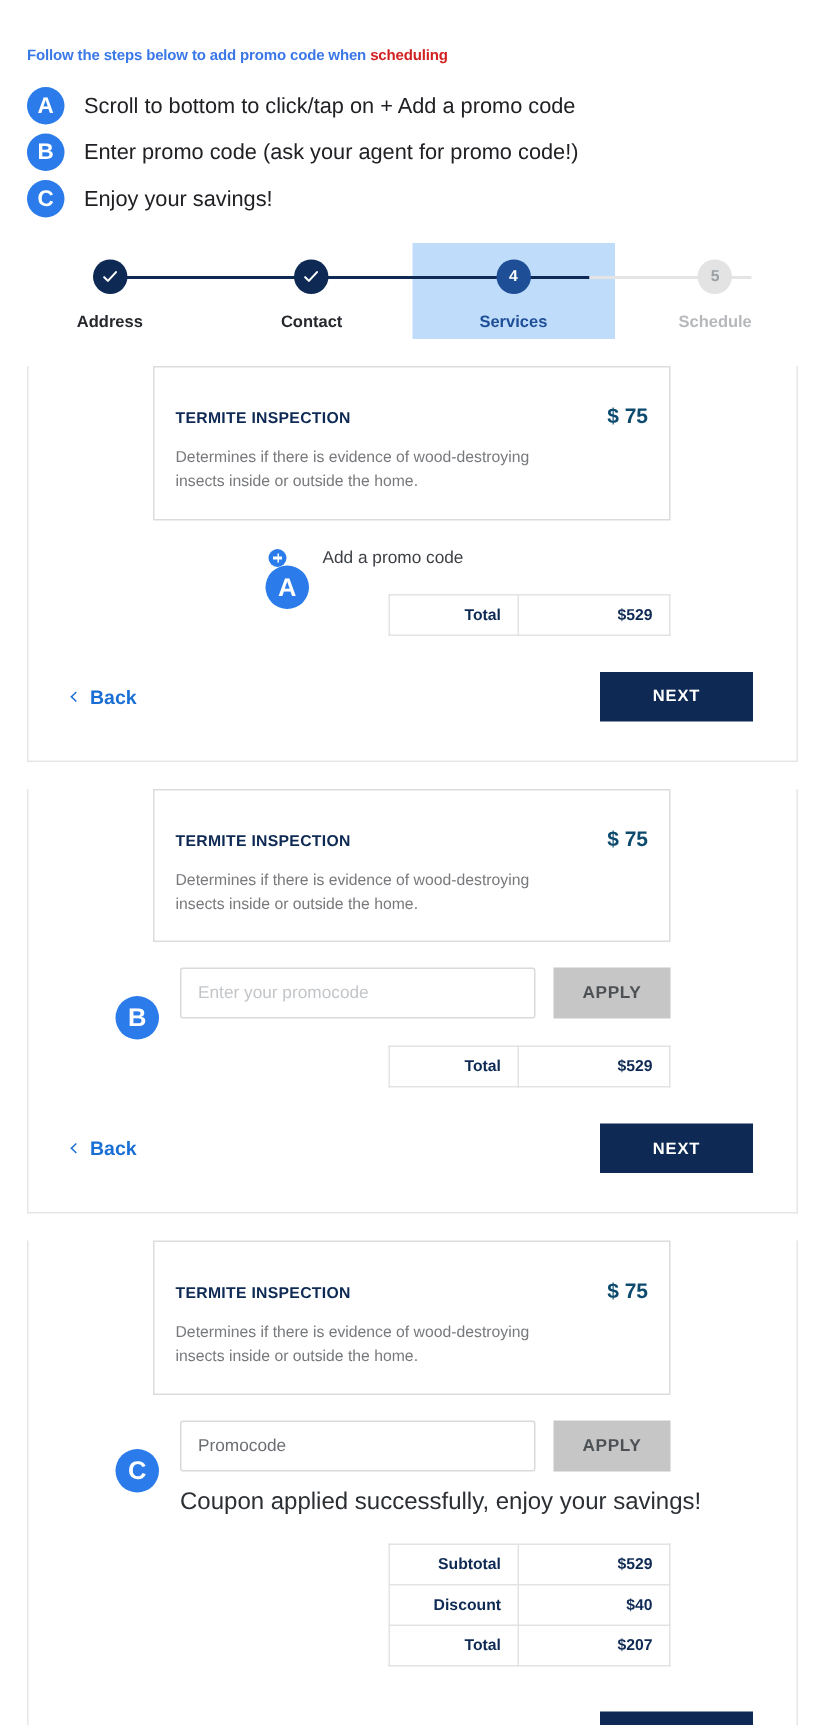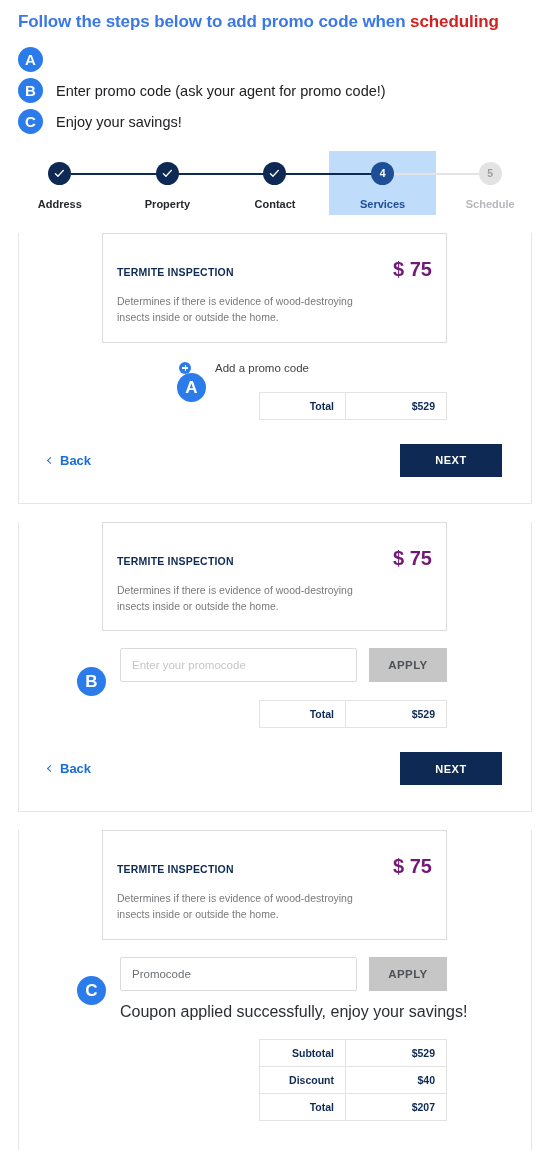--- a/index.html
+++ b/index.html
@@ -11,25 +11,26 @@
     font-family: "Liberation Sans", sans-serif;
     overflow: hidden;
     position: relative;
   }
 
   
   .header {
     padding: 12px 18px 0 18px;
   }
   .header-title {
-    font-size: 17px;
+    font-size: 10px;
     font-weight: bold;
     color: #3b78e7;
     letter-spacing: -0.1px;
     white-space: nowrap;
+    margin-top: 20px;
   }
   .header-title .accent { color: #d32020; }
 
   
   .steps-list {
     padding: 12px 18px 0 18px;
   }
   .step-row {
     display: flex;
     align-items: center;
@@ -139,23 +140,23 @@
     justify-content: space-between;
     align-items: baseline;
   }
   .service-name {
     font-size: 10.5px;
     font-weight: bold;
     color: #0e2a54;
     letter-spacing: 0.2px;
   }
   .service-price {
-    font-size: 20px;
-    font-weight: bold;
-    color: #701a75;
+    font-size: 14px;
+    font-weight: bold;
+    color: #0c4a6e;
     white-space: nowrap;
   }
   .service-desc {
     margin-top: 12px;
     font-size: 10.5px;
     line-height: 1.55;
     color: #77797c;
     max-width: 268px;
   }
 
@@ -302,20 +303,21 @@
 </head>
 <body>
 
 <div class="header">
   <div class="header-title"><span>Follow the steps below to add promo code when </span><span class="accent">scheduling</span></div>
 </div>
 
 <div class="steps-list">
   <div class="step-row">
     <div class="badge">A</div>
+    <div class="step-text">Scroll to bottom to click/tap on + Add a promo code</div>
   </div>
   <div class="step-row">
     <div class="badge">B</div>
     <div class="step-text">Enter promo code (ask your agent for promo code!)</div>
   </div>
   <div class="step-row">
     <div class="badge">C</div>
     <div class="step-text">Enjoy your savings!</div>
   </div>
 </div>
@@ -329,28 +331,20 @@
 
     <div class="step-node">
       <div class="step-circle done">
         <svg class="step-check" viewBox="0 0 12 12">
             <path d="M1.6 6.3 L4.3 9 L10.2 2.6" fill="none" stroke="#ffffff" stroke-width="1.5" stroke-linecap="round" stroke-linejoin="round"></path>
           </svg>
       </div>
       <div class="step-label">Address</div>
     </div>
 
-    <div class="step-node">
-      <div class="step-circle done">
-        <svg class="step-check" viewBox="0 0 12 12">
-            <path d="M1.6 6.3 L4.3 9 L10.2 2.6" fill="none" stroke="#ffffff" stroke-width="1.5" stroke-linecap="round" stroke-linejoin="round"></path>
-          </svg>
-      </div>
-      <div class="step-label">Property</div>
-    </div>
 
     <div class="step-node">
       <div class="step-circle done">
         <svg class="step-check" viewBox="0 0 12 12">
             <path d="M1.6 6.3 L4.3 9 L10.2 2.6" fill="none" stroke="#ffffff" stroke-width="1.5" stroke-linecap="round" stroke-linejoin="round"></path>
           </svg>
       </div>
       <div class="step-label">Contact</div>
     </div>
 

